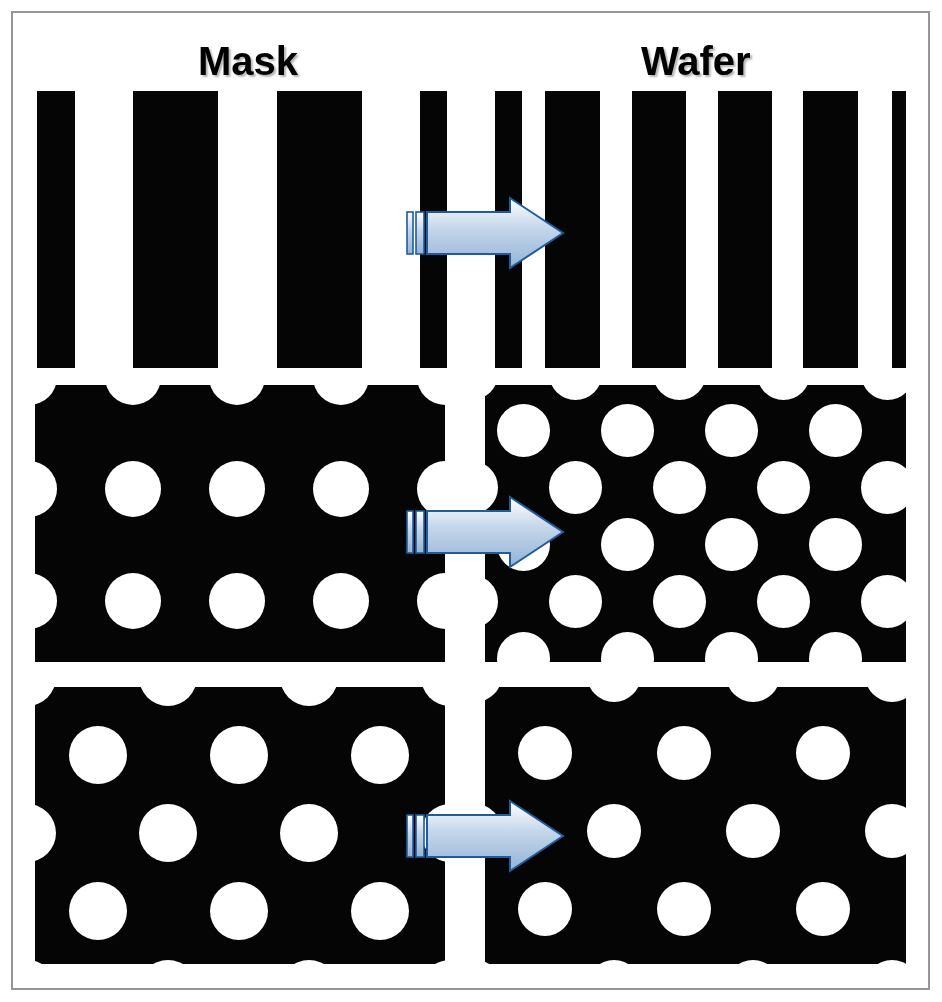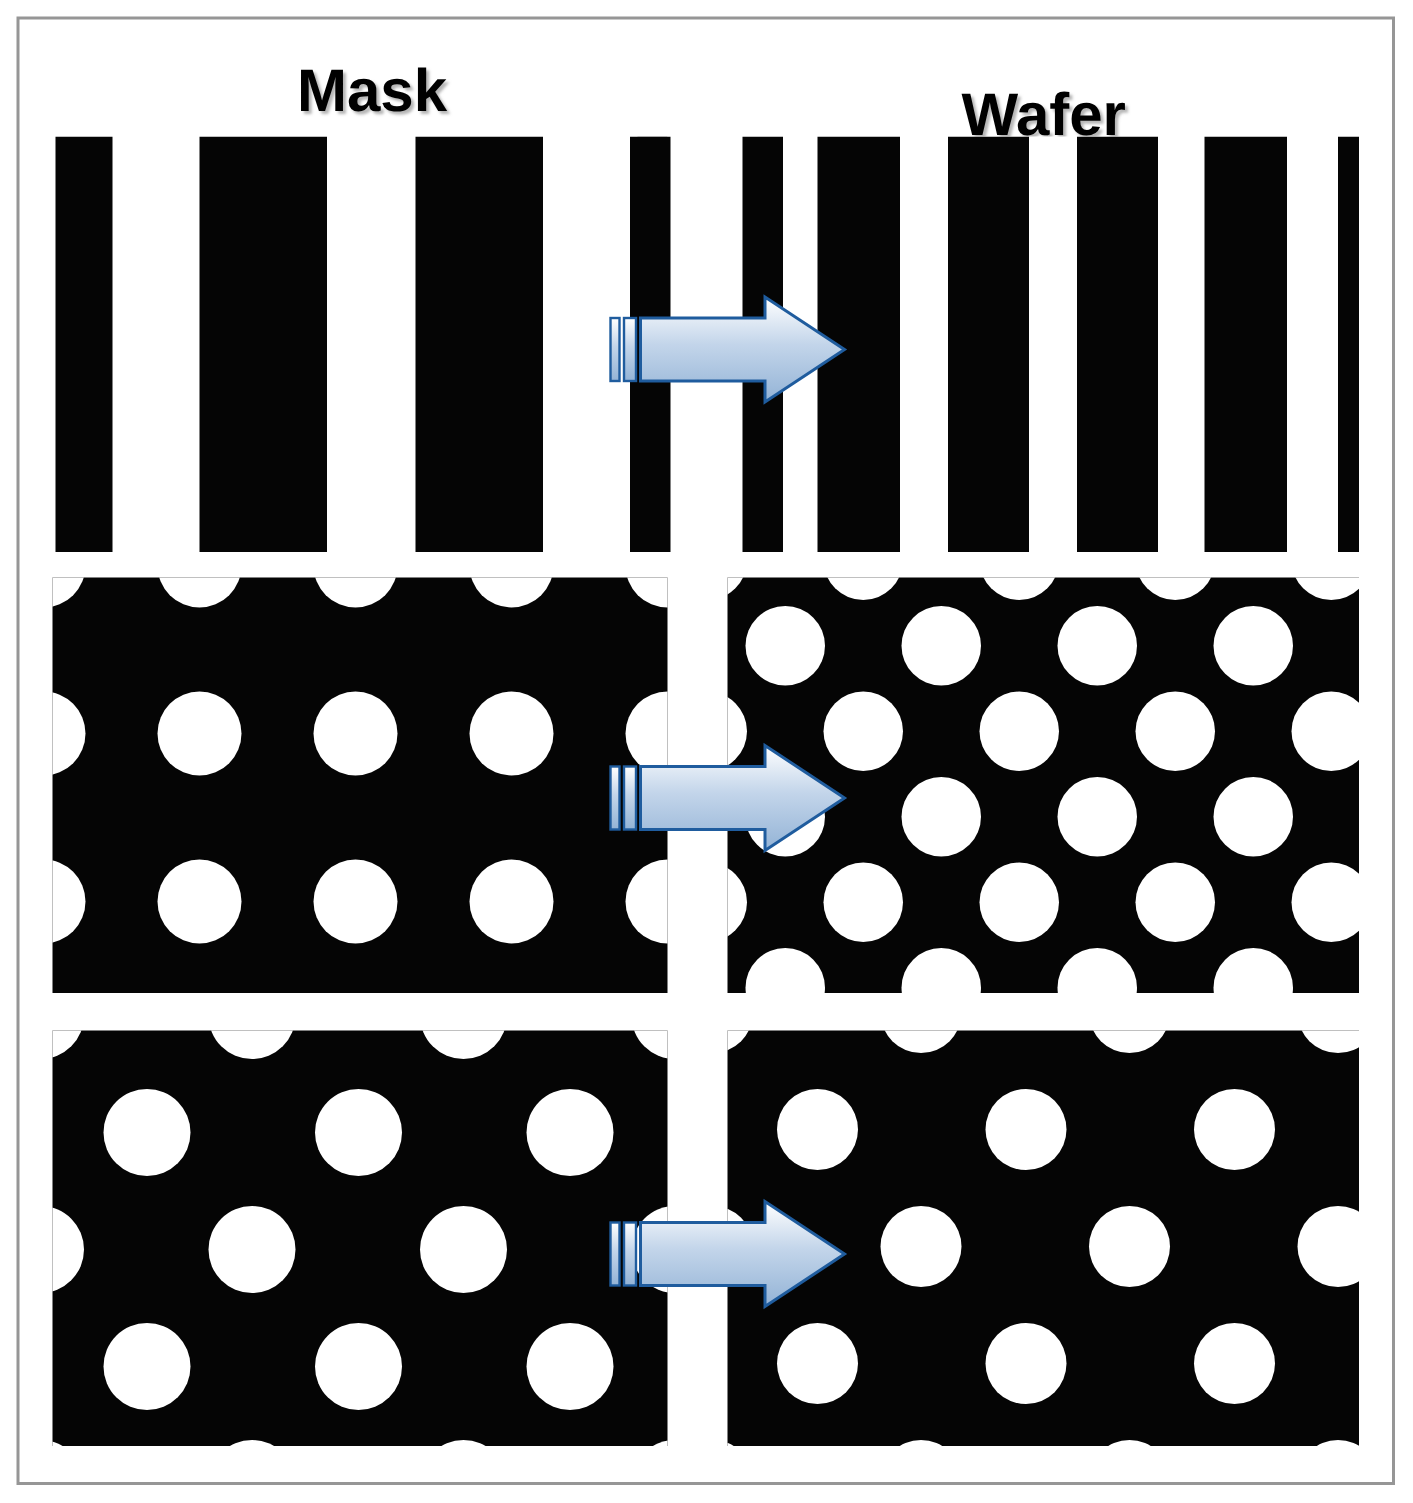--- a/index.html
+++ b/index.html
@@ -14,21 +14,21 @@
   }
 
   
   .heading{
     position:absolute;font-weight:bold;color:#000000;
     font-size:40px;letter-spacing:0px;line-height:1;
     text-shadow:2px 2px 2px rgba(120,120,120,0.55);
     white-space:nowrap;
   }
   #h-mask{left:185px;top:28px;}
-  #h-wafer{left:628px;top:44px;}
+  #h-wafer{left:628px;top:28px;}
 
   
   .panel{position:absolute;overflow:hidden;background:#ffffff;}
 
   
   .bar{position:absolute;top:0;bottom:0;background:#050505;}
 
   
   .hole{position:absolute;border-radius:50%;background:#ffffff;}
 

